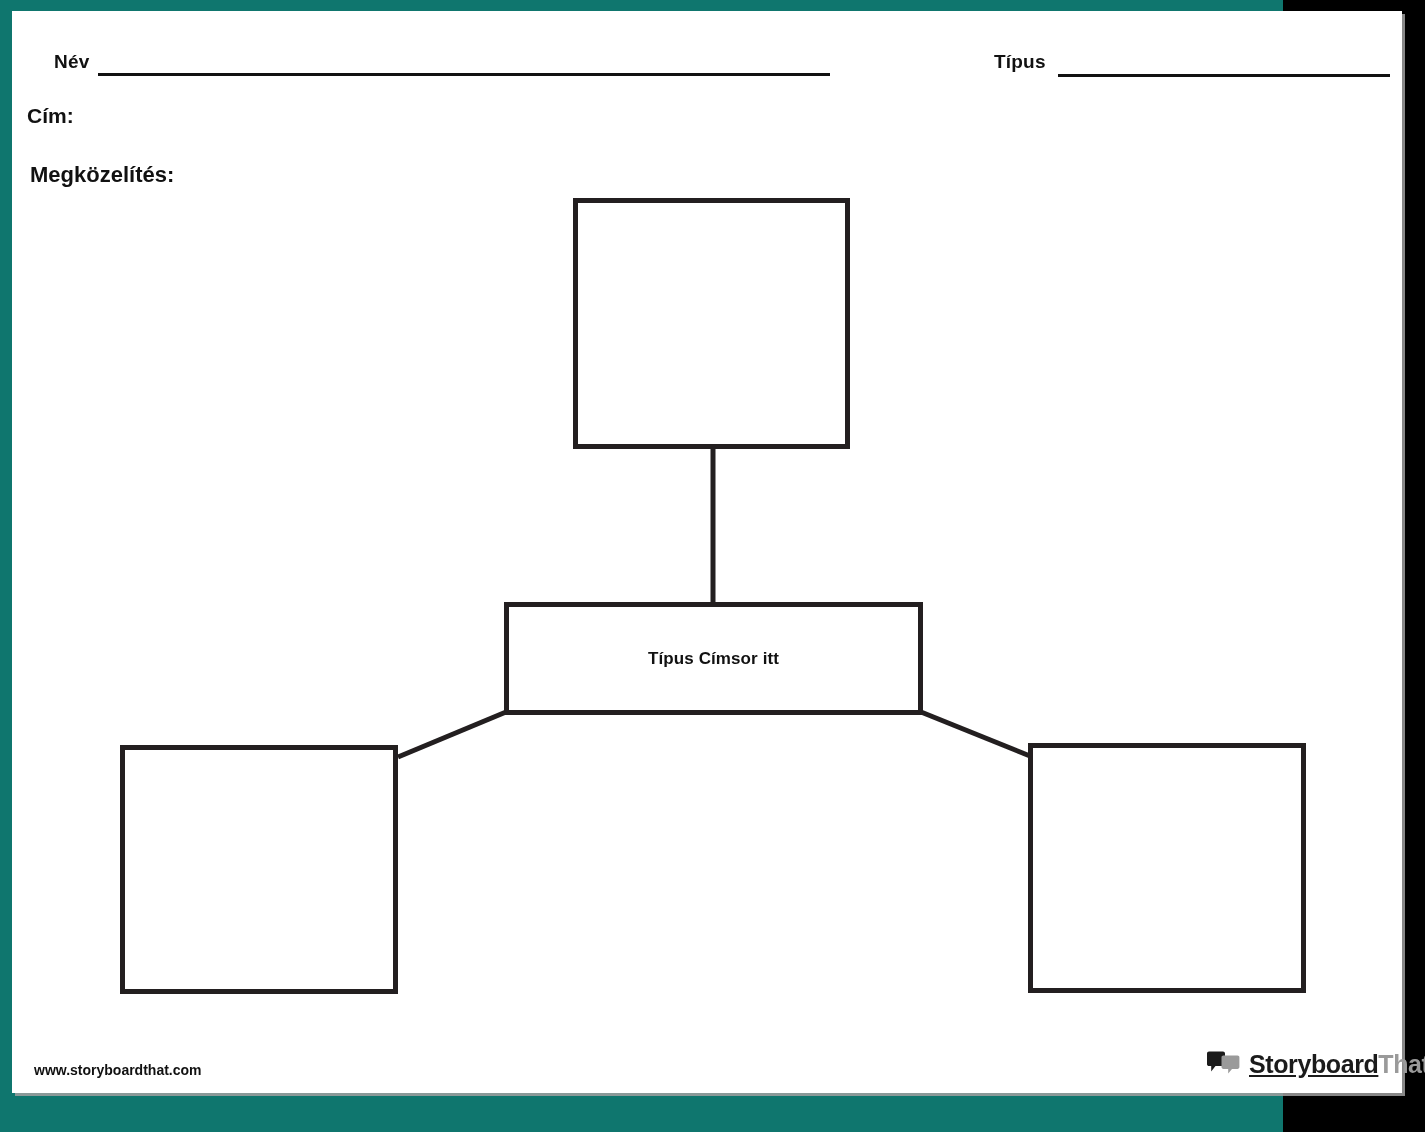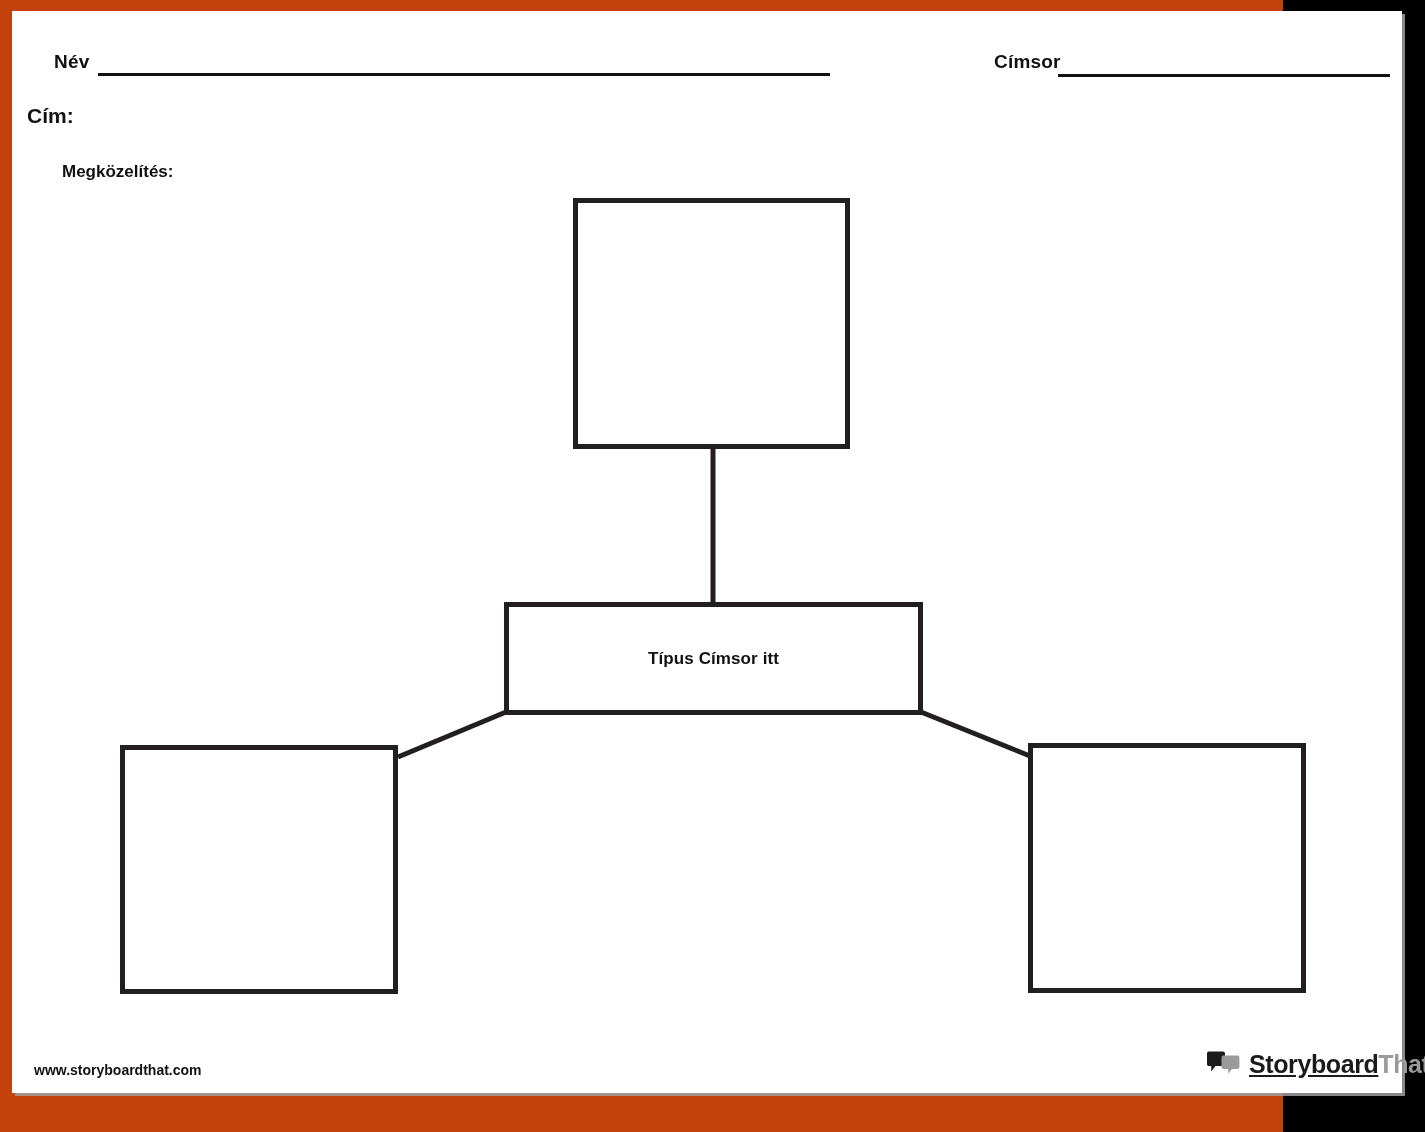--- a/index.html
+++ b/index.html
@@ -14,21 +14,21 @@
     font-family: "Liberation Sans", sans-serif;
   }
 
   
   #worksheet-frame {
     position: absolute;
     left: 0;
     top: 0;
     width: 1283px;
     height: 1132px;
-    background: #c2410c;
+    background: #0f766e;
   }
   #worksheet-page {
     position: absolute;
     left: 12px;
     top: 11px;
     width: 1390px;
     height: 1082px;
     background: #ffffff;
     box-shadow: 3px 3px 0 rgba(160,160,160,0.85);
   }
@@ -62,24 +62,23 @@
     font-size: 21px;
     font-weight: bold;
     color: #111111;
   }
   #title-label .inner { position: relative; left: 15px; }
 
   #approach-label {
     position: absolute;
     left: 18px;
     top: 151px;
-    font-size: 17px;
-    font-weight: bold;
-    color: #111111;
-    margin-left: 32px;
+    font-size: 22px;
+    font-weight: bold;
+    color: #111111;
   }
 
   
   #diagram-area {
     position: absolute;
     left: 0;
     top: 0;
     width: 1390px;
     height: 1082px;
   }
@@ -140,21 +139,21 @@
 </style>
 </head>
 <body>
 
 <div id="worksheet-frame">
   <div id="worksheet-page">
 
     <div id="name-label" class="field-label">Név</div>
     <div id="name-rule" class="field-rule"></div>
 
-    <div id="date-label" class="field-label">Címsor</div>
+    <div id="date-label" class="field-label">Típus</div>
     <div id="date-rule" class="field-rule"></div>
 
     <div id="title-label">
       <span class="inner">Cím:</span>
     </div>
 
     <div id="approach-label">Megközelítés:</div>
 
     <div id="diagram-area">
 

